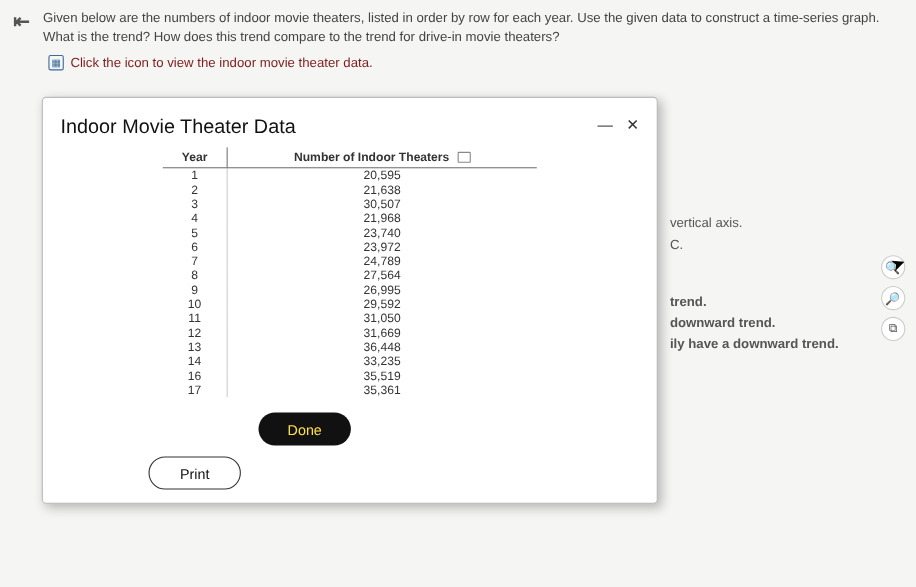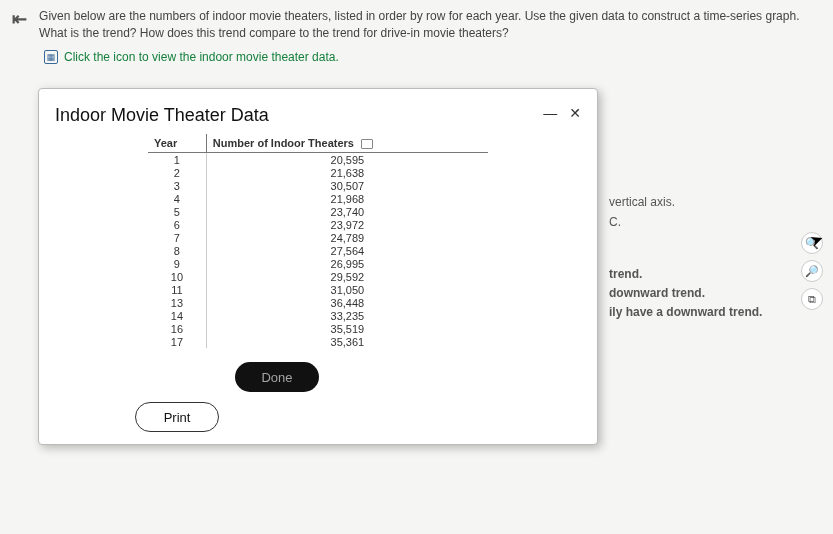--- a/index.html
+++ b/index.html
@@ -40,21 +40,21 @@
       width: 14px; height: 14px;
       border: 1px solid #3a6a9a;
       color: #3a6a9a;
       display: inline-flex;
       align-items: center;
       justify-content: center;
       font-size: 9px;
       border-radius: 2px;
     }
     .data-link {
-      color: #15803d;
+      color: #7f1d1d;
       cursor: pointer;
     }
     .bg-content {
       position: absolute;
       right: 14px;
       top: 195px;
       width: 210px;
       color: #555;
       font-size: 12px;
     }
@@ -143,21 +143,21 @@
       width: 340px;
     }
     .data-table {
       width: 100%;
       border-collapse: collapse;
       font-size: 11px;
     }
     .data-table thead th {
       border-bottom: 1px solid #777;
       padding: 3px 6px;
-      text-align: left;
+      text-align: center;
       font-weight: bold;
     }
     .data-table thead th:first-child {
       border-right: 1px solid #777;
     }
     .data-table tbody td {
       padding: 0.5px 6px;
       text-align: center;
     }
     .data-table tbody td:first-child {
@@ -192,21 +192,21 @@
     }
     .btn-outline {
       border: 1px solid #333;
       background: #fff;
       color: #111;
       margin-top: 40px;
     }
     .btn-solid {
       border: none;
       background: #111;
-      color: #a3a3a3;
+      color: #fde047;
       padding: 0 18px;
     }
     .cursor-icon {
       position: absolute;
       right: 10px;
       top: 230px;
       font-size: 16px;
       color: #000;
       transform: rotate(-20deg);
     }
@@ -300,20 +300,24 @@
           </tr>
           <tr>
             <td>10</td>
             <td>29,592</td>
           </tr>
           <tr>
             <td>11</td>
             <td>31,050</td>
           </tr>
           <tr>
+            <td>12</td>
+            <td>31,669</td>
+          </tr>
+          <tr>
             <td>13</td>
             <td>36,448</td>
           </tr>
           <tr>
             <td>14</td>
             <td>33,235</td>
           </tr>
           <tr>
             <td>16</td>
             <td>35,519</td>

